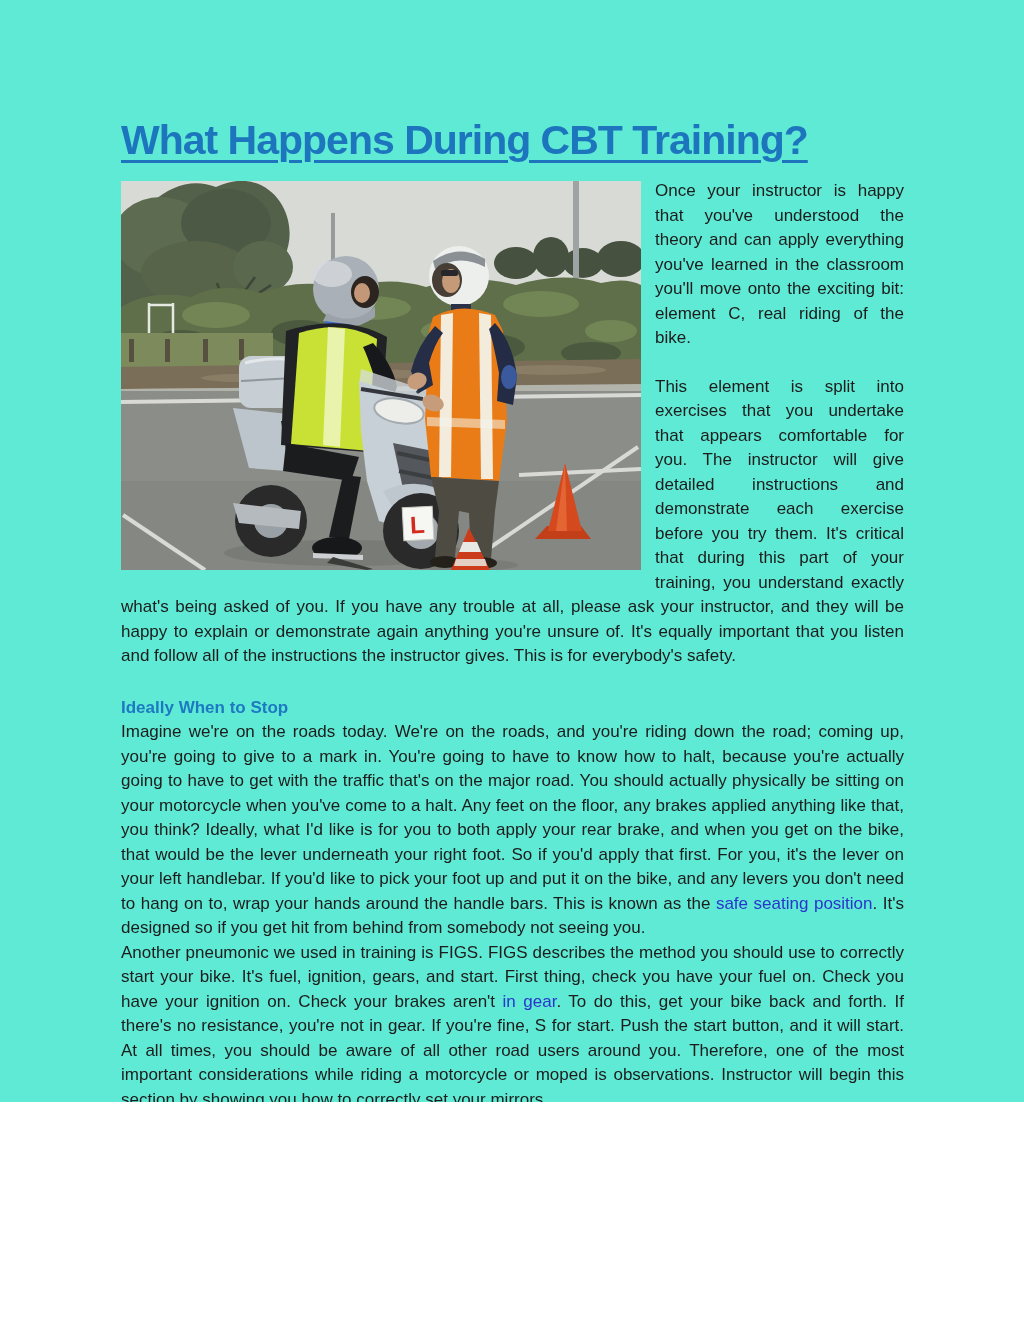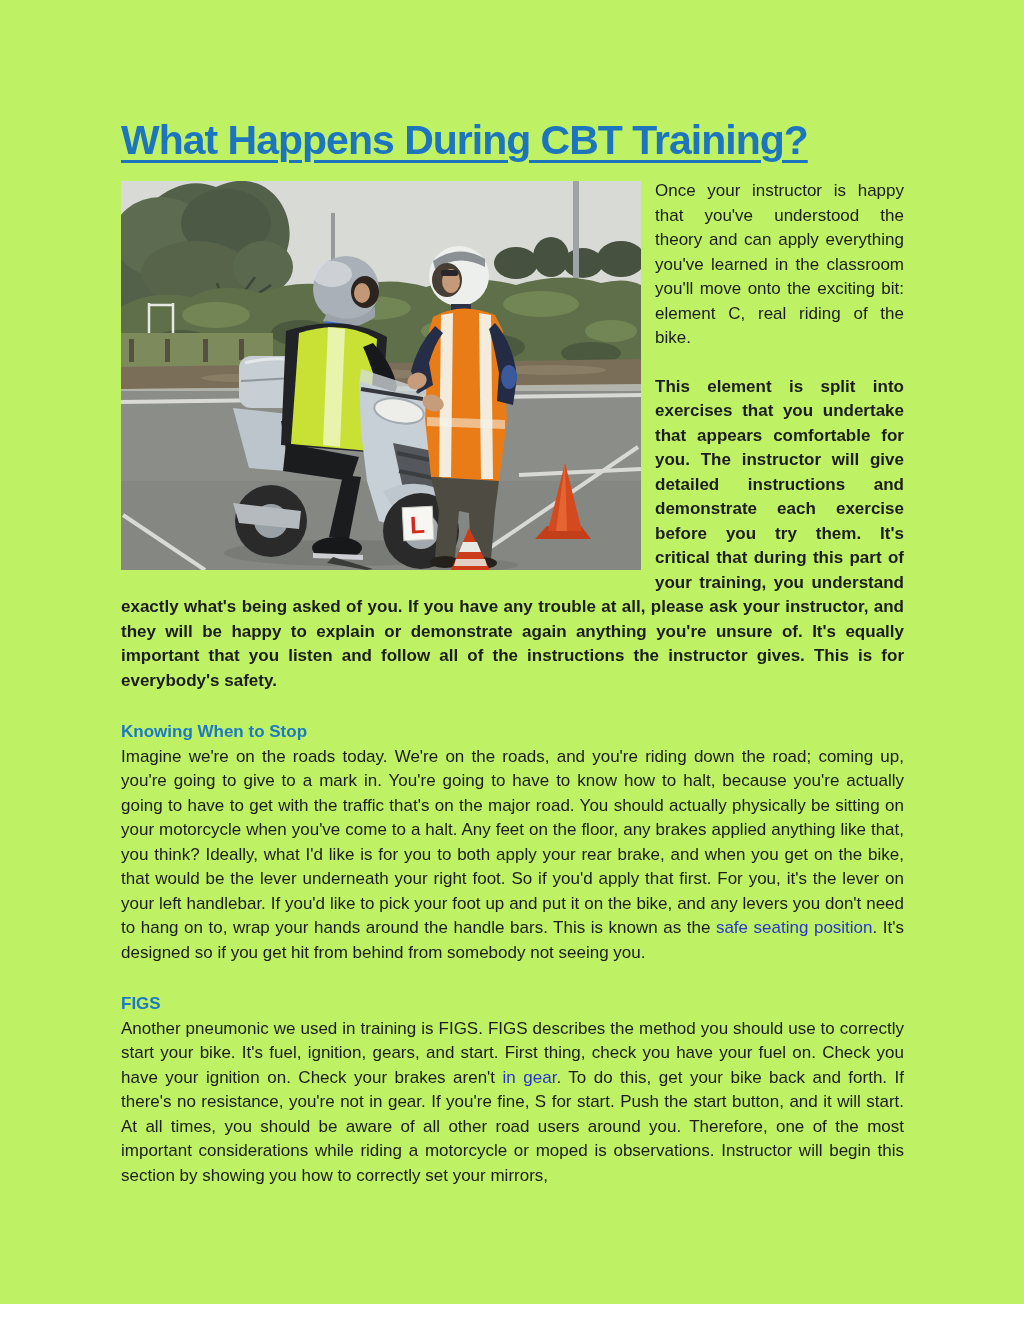--- a/index.html
+++ b/index.html
@@ -1,19 +1,19 @@
 <!DOCTYPE html>
 <html><head>
 <meta charset="utf-8">
 <style>
   html,body{margin:0;padding:0;background:#ffffff;}
   .page{
     position:relative;
-    width:1024px;height:1304px;
-    background:#bef264;
+    width:1024px;height:1102px;
+    background:#5eead4;
     font-family:"Liberation Sans", sans-serif;
     overflow:hidden;
   }
   .content{
     position:absolute;
     left:121px;top:116px;
     width:783px;
   }
   h1.doc-title{
     margin:0 0 15px 0;
@@ -34,21 +34,21 @@
     padding:0;
   }
   figure.photo svg{display:block;width:520px;height:389px;}
   p.body{
     margin:0;
     font-size:17px;
     line-height:24.5px;
     text-align:justify;
     color:#1c1c1c;
   }
-  p.body.gap{margin-top:24px;font-weight:bold;}
+  p.body.gap{margin-top:24px;}
   .clear{clear:both;}
   h2.sub{
     margin:27px 0 0 0;
     font-size:17px;
     line-height:24.5px;
     font-weight:bold;
     color:#1c79c2;
   }
   a.doclink{
     color:#2a35cd;
@@ -225,20 +225,19 @@
             <polygon points="335,378 364,378 366,385 333,385" fill="#e9e9e3" opacity="0.85"></polygon>
           </g>
         </svg>
       </figure>
 
       <p class="body">Once your instructor is happy that you've understood the theory and can apply everything you've learned in the classroom you'll move onto the exciting bit: element C, real riding of the bike.</p>
       <p class="body gap">This element is split into exercises that you undertake that appears comfortable for you. The instructor will give detailed instructions and demonstrate each exercise before you try them. It's critical that during this part of your training, you understand exactly what's being asked of you. If you have any trouble at all, please ask your instructor, and they will be happy to explain or demonstrate again anything you're unsure of. It's equally important that you listen and follow all of the instructions the instructor gives. This is for everybody's safety.</p>
       <div class="clear"></div>
     </div>
 
-    <h2 class="sub">Knowing When to Stop</h2>
+    <h2 class="sub">Ideally When to Stop</h2>
     <p class="body"><span>Imagine we're on the roads today. We're on the roads, and you're riding down the road; coming up, you're going to give to a mark in. You're going to have to know how to halt, because you're actually going to have to get with the traffic that's on the major road. You should actually physically be sitting on your motorcycle when you've come to a halt. Any feet on the floor, any brakes applied anything like that, you think? Ideally, what I'd like is for you to both apply your rear brake, and when you get on the bike, that would be the lever underneath your right foot. So if you'd apply that first. For you, it's the lever on your left handlebar. If you'd like to pick your foot up and put it on the bike, and any levers you don't need to hang on to, wrap your hands around the handle bars. This is known as the </span><a class="doclink">safe seating position</a><span>. It's designed so if you get hit from behind from somebody not seeing you.</span></p>
 
-    <h2 class="sub">FIGS</h2>
     <p class="body"><span>Another pneumonic we used in training is FIGS. FIGS describes the method you should use to correctly start your bike. It's fuel, ignition, gears, and start. First thing, check you have your fuel on. Check you have your ignition on. Check your brakes aren't </span><a class="doclink">in gear</a><span>. To do this, get your bike back and forth. If there's no resistance, you're not in gear. If you're fine, S for start. Push the start button, and it will start. At all times, you should be aware of all other road users around you. Therefore, one of the most important considerations while riding a motorcycle or moped is observations. Instructor will begin this section by showing you how to correctly set your mirrors,</span></p>
 
   </div>
 </div>
 
 </body></html>

